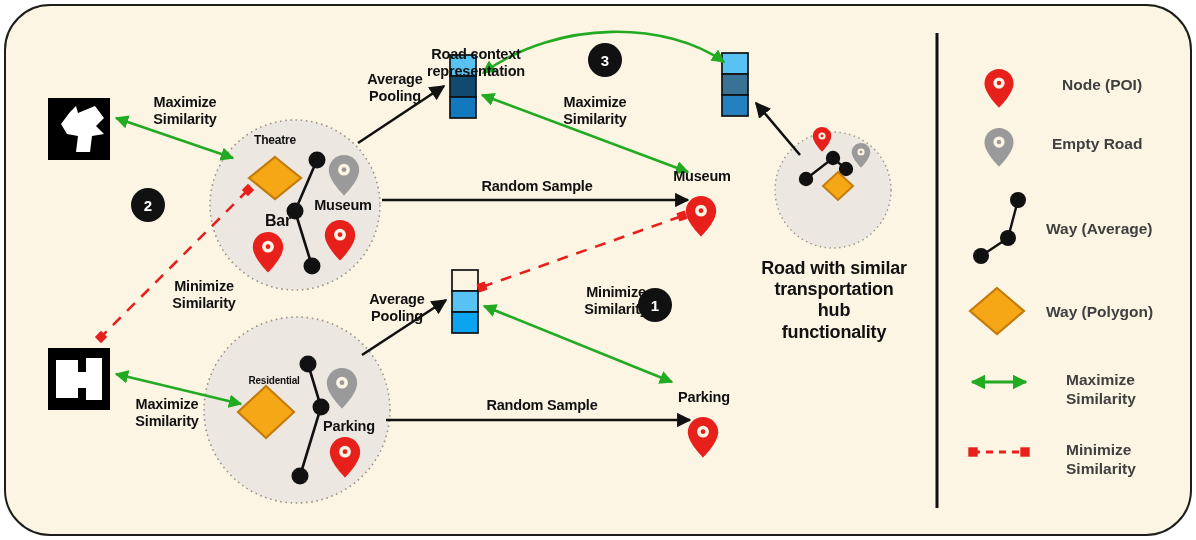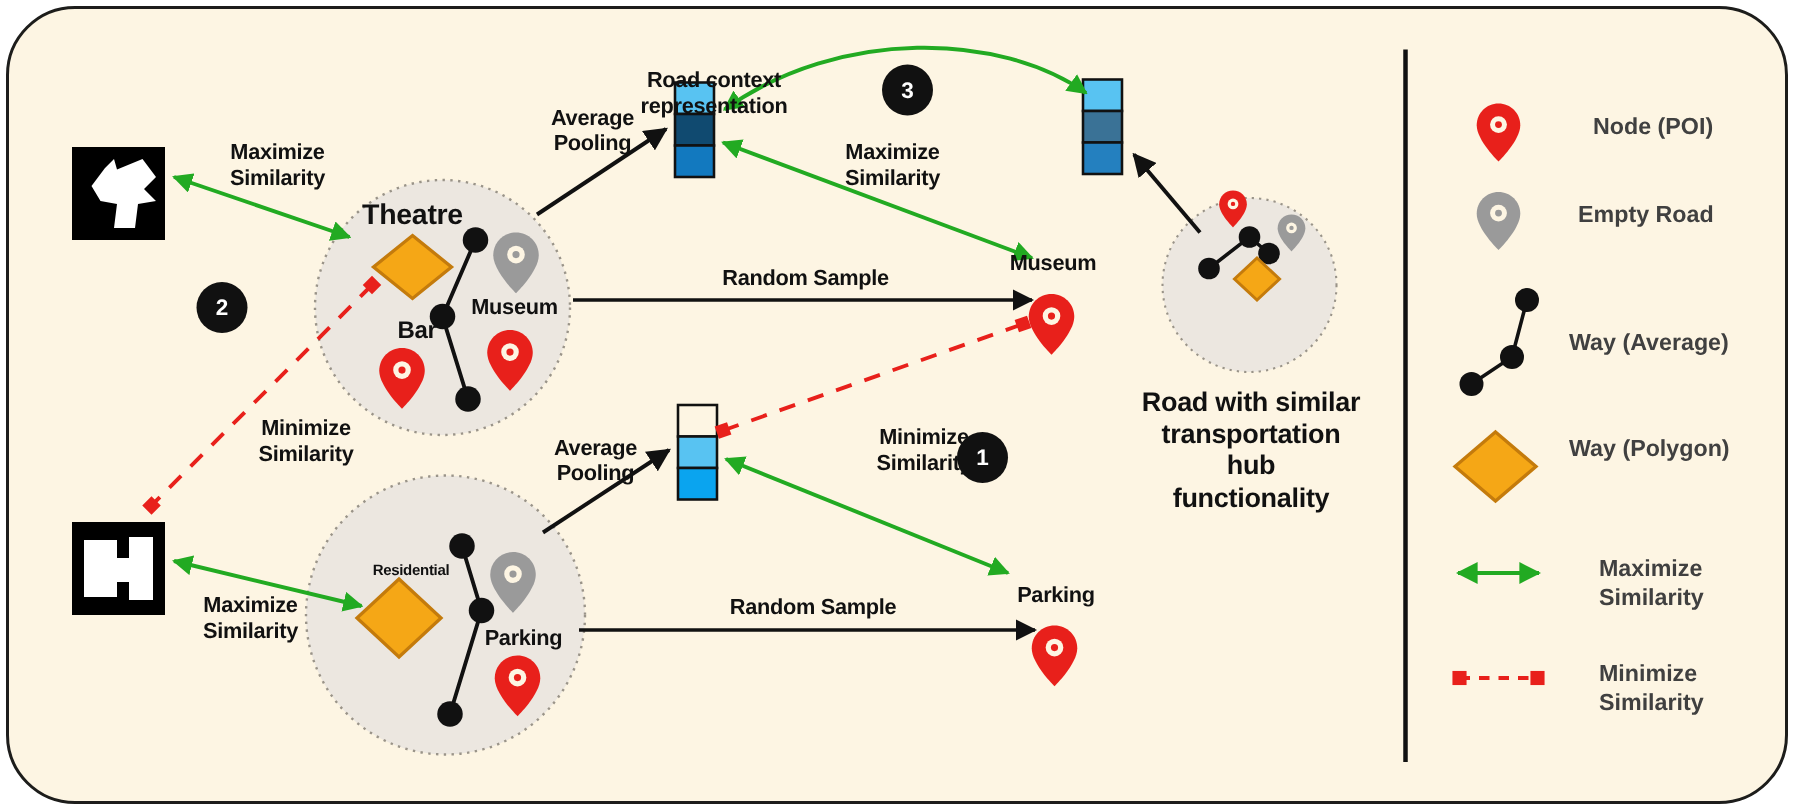--- a/index.html
+++ b/index.html
@@ -257,39 +257,39 @@
 Similarity</div>
 
   <div class="lbl ctr" style="left:452px; top:178px; width:170px; font-size:14.5px;">Random Sample</div>
 
   <div class="lbl ctr" style="left:457px; top:397px; width:170px; font-size:14.5px;">Random Sample</div>
 
   <div class="lbl ctr" style="left:758px; top:258px; width:152px; font-size:18px;">Road with similar
 transportation hub
 functionality</div>
 
-  <div class="lbl ctr" style="left:237px; top:133px; width:76px; font-size:19px;">Theatre</div>
+  <div class="lbl ctr" style="left:237px; top:133px; width:76px; font-size:12px;">Theatre</div>
 
   <div class="lbl ctr" style="left:252px; top:212px; width:52px; font-size:16px;">Bar</div>
 
   <div class="lbl ctr" style="left:305px; top:197px; width:76px; font-size:14.5px;">Museum</div>
 
   <div class="lbl ctr" style="left:224px; top:375px; width:100px; font-size:10px;">Residential</div>
 
   <div class="lbl ctr" style="left:314px; top:418px; width:70px; font-size:14.5px;">Parking</div>
 
   <div class="lbl ctr" style="left:667px; top:168px; width:70px; font-size:14.5px;">Museum</div>
 
   <div class="lbl ctr" style="left:669px; top:389px; width:70px; font-size:14.5px;">Parking</div>
 
   <div class="badge" style="left:638px; top:288px;">1</div>
   <div class="badge" style="left:131px; top:188px;">2</div>
   <div class="badge" style="left:588px; top:43px;">3</div>
 
   <div class="legend-label" style="left:1062px; top:75px;">Node (POI)</div>
   <div class="legend-label" style="left:1052px; top:134px;">Empty Road</div>
   <div class="legend-label" style="left:1046px; top:219px;">Way (Average)</div>
-  <div class="legend-label" style="left:1046px; top:290px;text-align:center;">Way (Polygon)</div>
+  <div class="legend-label" style="left:1046px; top:302px;text-align:center;">Way (Polygon)</div>
   <div class="legend-label" style="left:1066px; top:370px;">Maximize
 Similarity</div>
   <div class="legend-label" style="left:1066px; top:440px;">Minimize
 Similarity</div>
 </div>
 
 </body></html>

